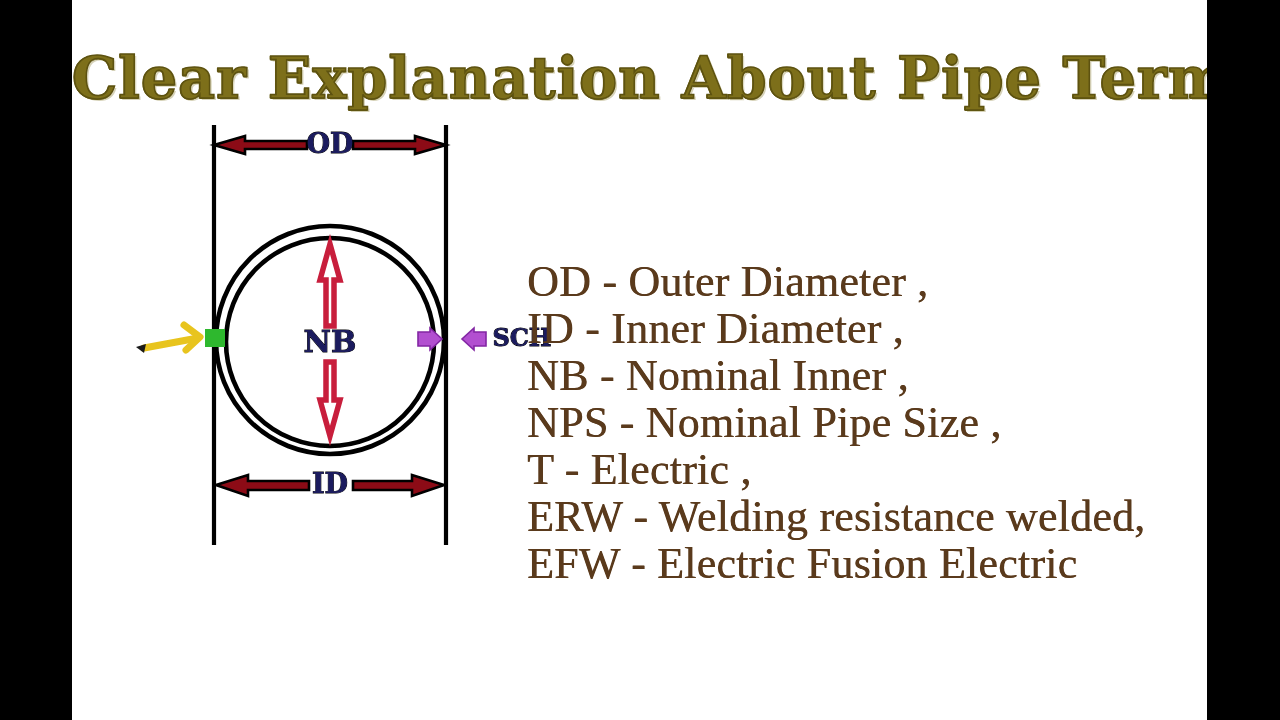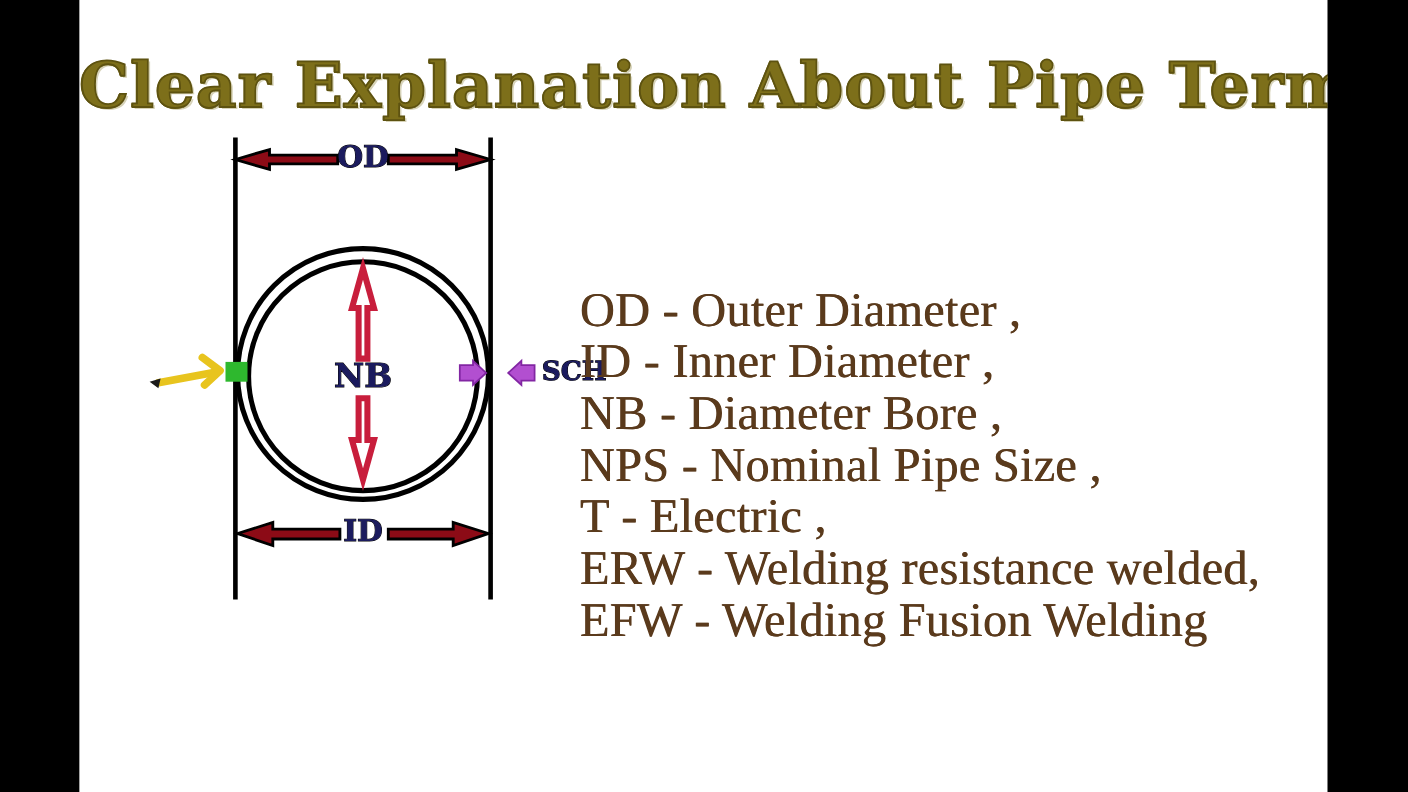--- a/index.html
+++ b/index.html
@@ -173,21 +173,21 @@
           <path class="dimbar" d="M 342,385 L 310,375 L 310,381 L 251,381 L 251,390 L 310,390 L 310,396 Z"></path>
           <text class="lbl" x="228" y="385" font-size="27">ID</text>
         </g>
 
       </svg>
     </div>
 
     <div id="legend">
       <div class="legend-line">OD - Outer Diameter ,</div>
       <div class="legend-line">ID - Inner Diameter ,</div>
-      <div class="legend-line">NB - Diameter Bore ,</div>
+      <div class="legend-line">NB - Nominal Inner ,</div>
       <div class="legend-line">NPS - Nominal Pipe Size ,</div>
       <div class="legend-line">T - Electric ,</div>
       <div class="legend-line">ERW - Welding resistance welded,</div>
-      <div class="legend-line">EFW - Welding Fusion Welding</div>
+      <div class="legend-line">EFW - Electric Fusion Electric</div>
     </div>
 
   </div>
 </div>
 
 </body></html>

